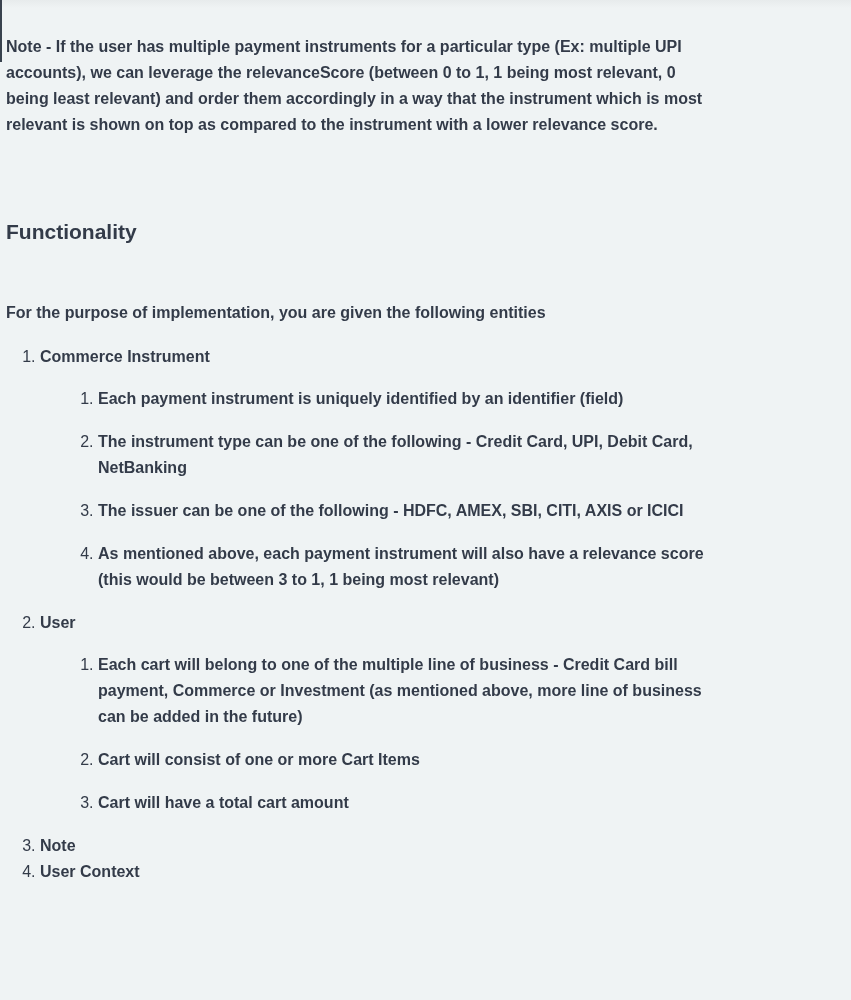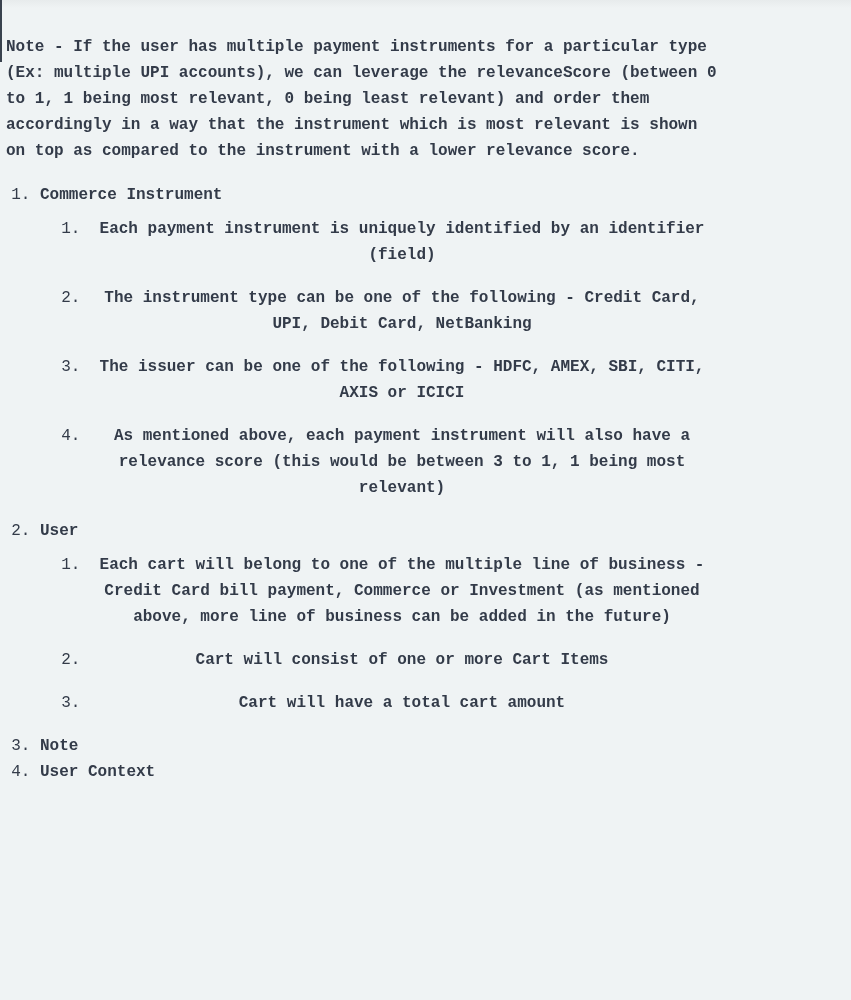--- a/index.html
+++ b/index.html
@@ -27,21 +27,20 @@
     top: 0; left: 0;
     width: 2px;
     height: 62px;
     background: #39424e;
   }
   .content {
     position: relative;
     padding: 34px 20px 0 6px;
     box-sizing: border-box;
     width: 742px;
-    font-family: Liberation Mono, monospace;
   }
   .note {
     margin: 0;
     font-size: 16px;
     line-height: 26px;
     font-weight: 700;
   }
   .heading {
     margin: 78px 0 0 0;
     font-size: 21px;
@@ -58,25 +57,24 @@
     margin: 18px 0 0 0;
     padding: 0 0 0 34px;
     font-size: 16px;
     line-height: 26px;
   }
   ol.entities > li {
     margin: 0;
     font-weight: 400; 
   }
   ol.points {
-    margin: 8px;
+    margin: 16px;
     padding: 0 0 0 42px;
     font-size: 16px;
     line-height: 26px;
-    text-align: center;
   }
   ol.points > li {
     margin: 0 0 17px 0;
     font-weight: 400; 
   }
   li::marker {
     color: #333b49;
     font-weight: 400;
   }
   .li-text {
@@ -86,21 +84,23 @@
 </head>
 <body>
 
 <div class="top-strip"></div>
 <div class="left-rule"></div>
 
 <main class="content">
 
   <p class="note">Note - If the user has multiple payment instruments for a particular type (Ex: multiple UPI accounts), we can leverage the relevanceScore (between 0 to 1, 1 being most relevant, 0 being least relevant) and order them accordingly in a way that the instrument which is most relevant is shown on top as compared to the instrument with a lower relevance score.</p>
 
+  <h2 class="heading">Functionality</h2>
 
+  <p class="intro">For the purpose of implementation, you are given the following entities</p>
 
   <ol class="entities">
 
     <li>
       <span class="li-text">Commerce Instrument</span>
       <ol class="points">
         <li>
           <span class="li-text">Each payment instrument is uniquely identified by an identifier (field)</span>
         </li>
         <li>

